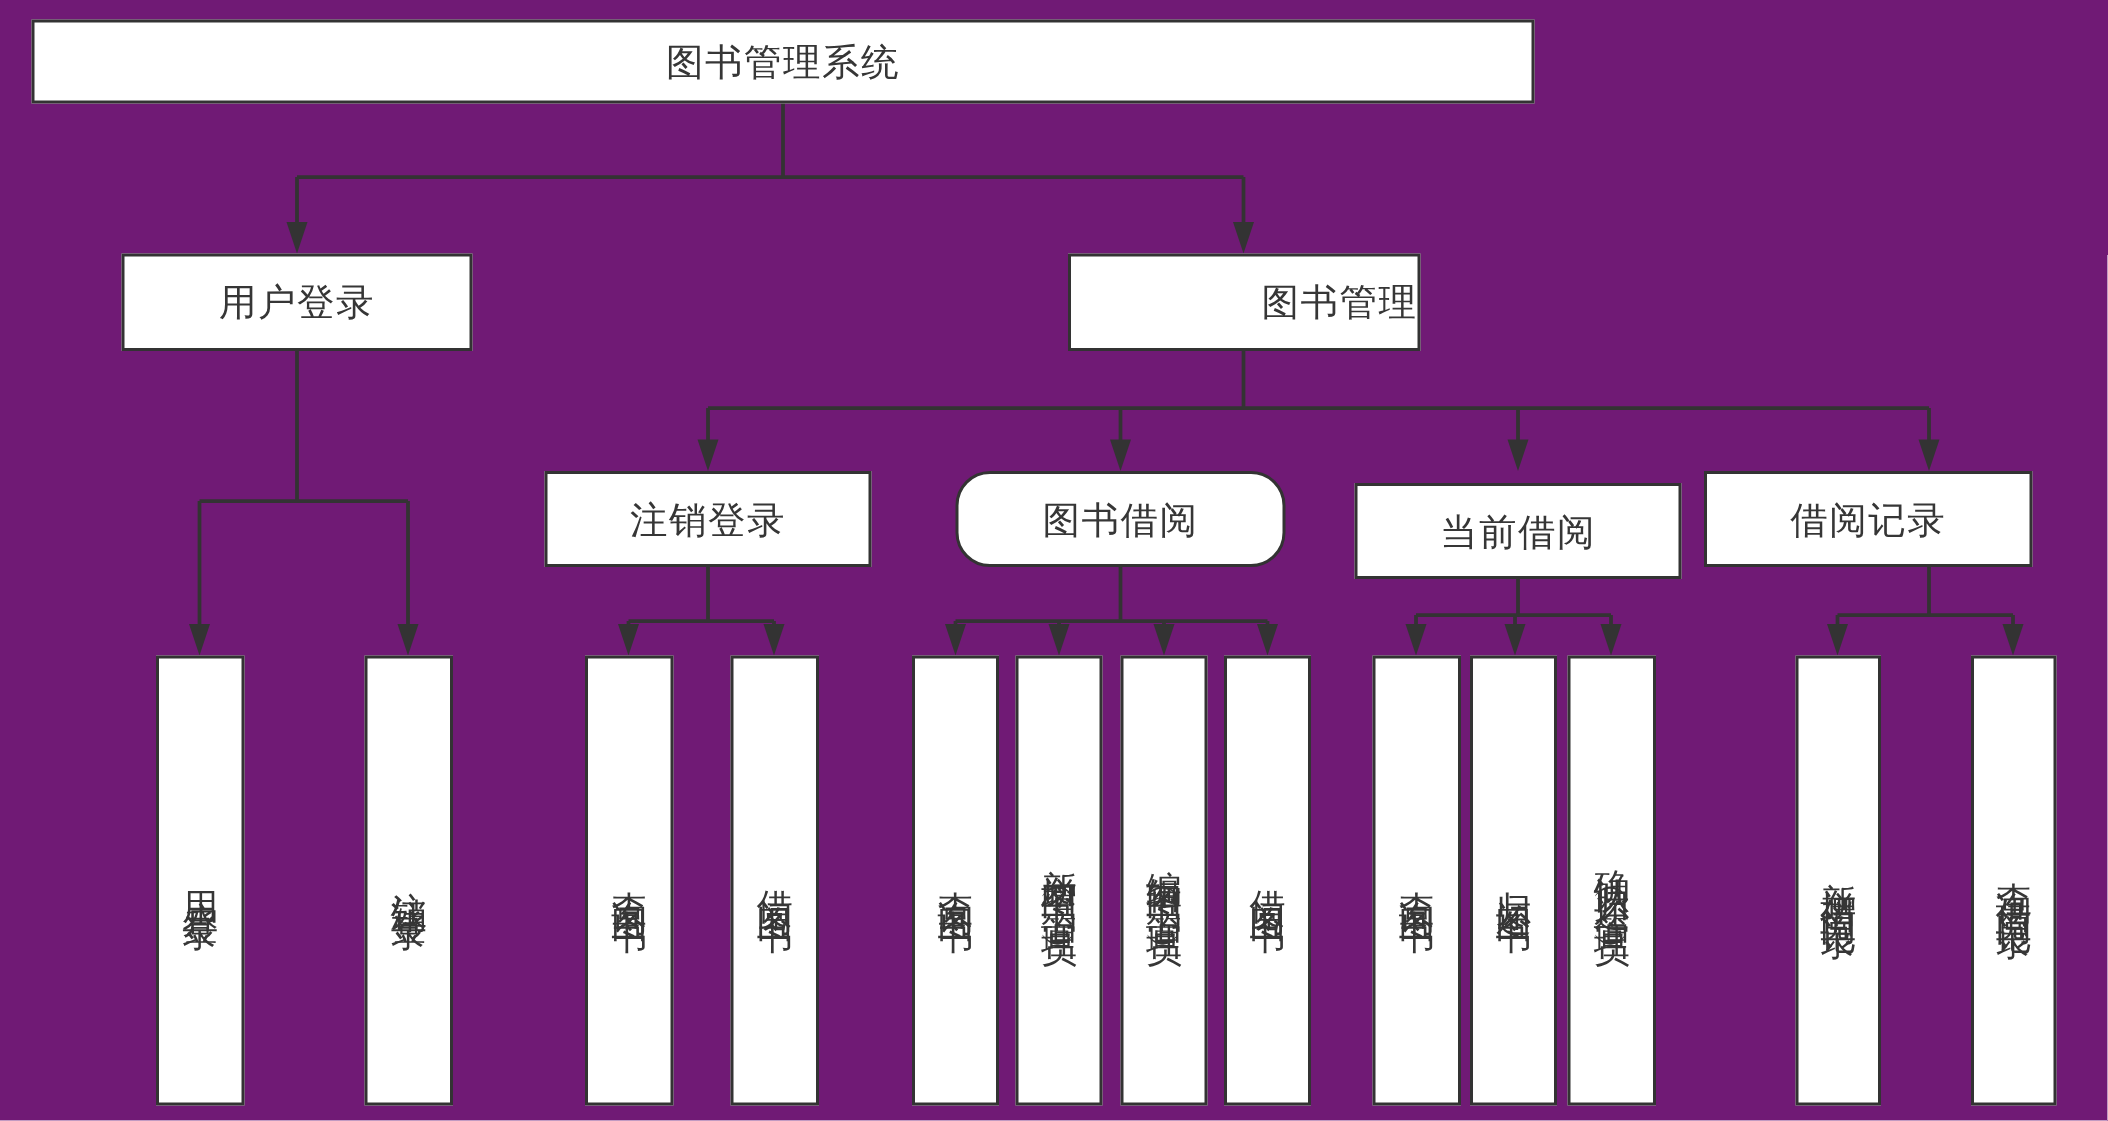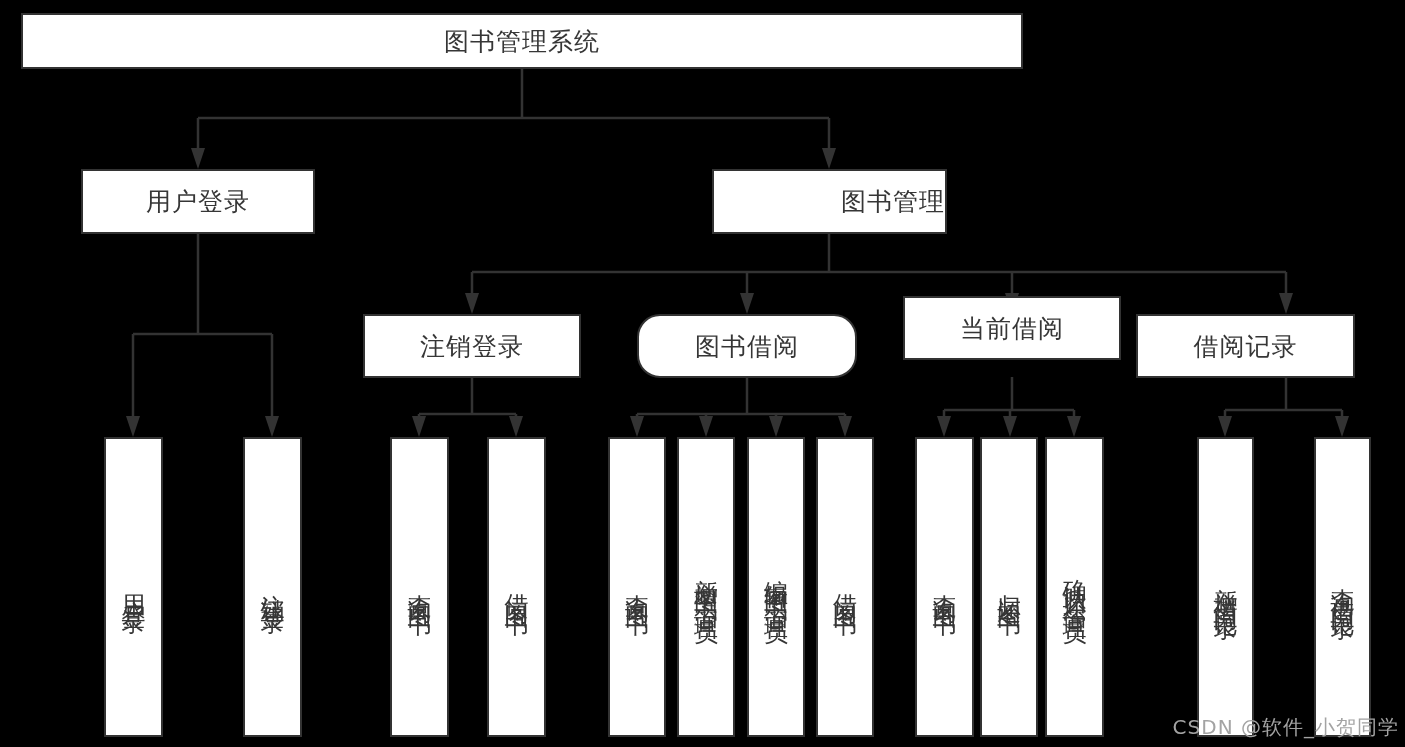--- a/index.html
+++ b/index.html
@@ -1,19 +1,19 @@
 <!DOCTYPE html>
 <html><head>
 <meta charset="utf-8">
 <style>
   html,body{margin:0;padding:0;background:#ffffff;}
   #stage{
     position:relative;
     width:1405px;height:747px;
-    background:#000000;
+    background:#701a75;
     font-family:"DejaVu Sans","Liberation Sans",sans-serif;
     overflow:hidden;
   }
   #connectors{position:absolute;left:0;top:0;width:1405px;height:747px;}
   .box{
     position:absolute;
     box-sizing:border-box;
     border:2.5px solid #333333;
     background:#ffffff;
     display:flex;
@@ -107,21 +107,21 @@
   <div class="box hbox" style="left:712px;top:169px;width:235px;height:65px;justify-content:flex-end;">
     <span class="label">图书管理</span>
   </div>
 
   <div class="box hbox" style="left:363px;top:314px;width:218px;height:64px;">
     <span class="label">注销登录</span>
   </div>
   <div class="box hbox" style="left:637px;top:314px;width:220px;height:64px;border-radius:23px;">
     <span class="label">图书借阅</span>
   </div>
-  <div class="box hbox" style="left:903px;top:296px;width:218px;height:64px;">
+  <div class="box hbox" style="left:903px;top:322px;width:218px;height:64px;">
     <span class="label">当前借阅</span>
   </div>
   <div class="box hbox" style="left:1136px;top:314px;width:219px;height:64px;">
     <span class="label">借阅记录</span>
   </div>
 
   <div class="box vbox" style="left:104px;top:437px;width:59px;height:300px;">
     <span class="label">用户登录</span>
   </div>
   <div class="box vbox" style="left:243px;top:437px;width:59px;height:300px;">
@@ -158,15 +158,14 @@
     <span class="label">确认归还（管理员）</span>
   </div>
 
   <div class="box vbox" style="left:1197px;top:437px;width:57px;height:300px;">
     <span class="label">新增借阅记录</span>
   </div>
   <div class="box vbox" style="left:1314px;top:437px;width:57px;height:300px;">
     <span class="label">查询借阅记录</span>
   </div>
 
-  <div class="watermark">CSDN @软件_小贺同学</div>
 
 </div>
 
 </body></html>

